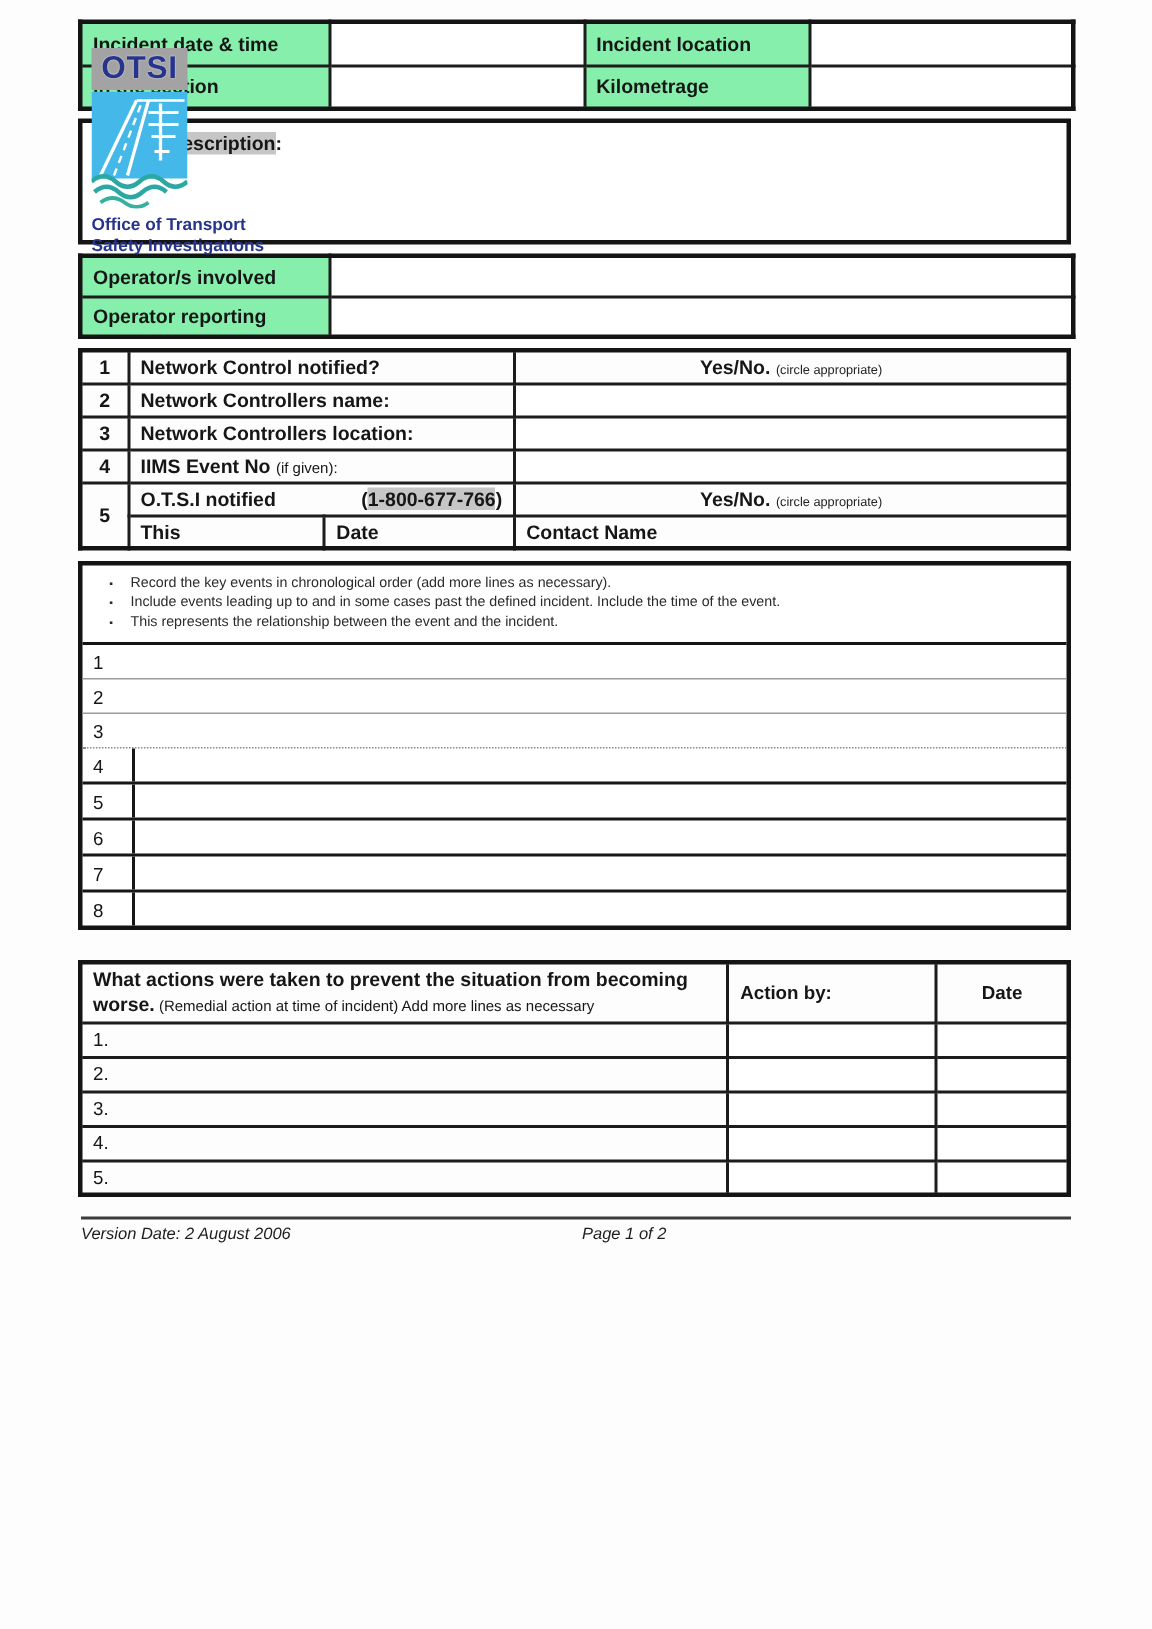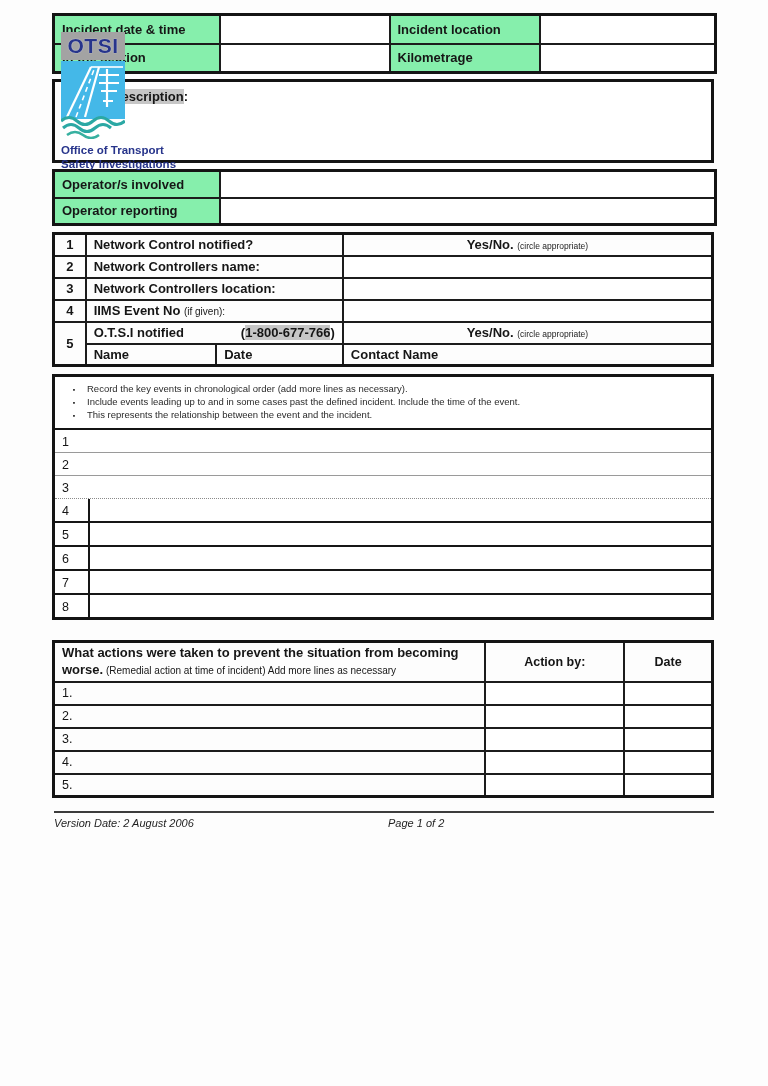--- a/index.html
+++ b/index.html
@@ -81,21 +81,21 @@
   .sep-gray{border-top:1px solid #9a9a9a;}
   .sep-dot{border-top:1px dotted #8a8a8a;}
   .sep-black{border-top:2px solid #161616;}
   .divided .fline{border-left:2px solid #161616;}
   
   .actions{margin-top:20px;}
   .actions td{height:23px;font-size:12.5px;}
   .act-head{font-size:12.5px;line-height:1.3;padding:4px 7px;}
   .act-head .bold{font-weight:bold;font-size:13px;}
   .act-head .note2{font-size:10px;}
-  .colhead{font-weight:bold;font-size:13px;text-align:center;}
+  .colhead{font-weight:bold;font-size:13px;}
   td.datecol{text-align:center;}
   tr.dotted td{border-top:1px dotted #999;}
   
   .footer{
     margin:13px 0 0 54px;width:660px;border-top:2px solid #3c3c3c;
     padding-top:4px;display:flex;
     font-style:italic;font-size:11px;color:#1e1e1e;
   }
   .f-version{display:inline-block;width:334px;}
 </style>
@@ -215,21 +215,21 @@
       <td colspan="2">
         <span class="lblrow">O.T.S.I notified</span>
         <span class="phone-wrap"><span>(</span><span class="hl">1-800-677-766</span><span>)</span></span>
       </td>
       <td class="ans">
         <span class="ansmain">Yes/No.</span>
         <span class="note">(circle appropriate)</span>
       </td>
     </tr>
     <tr>
-      <td class="lblrow">Name</td>
+      <td class="lblrow">This</td>
       <td class="lblrow">Date</td>
       <td class="lblrow">Contact Name</td>
     </tr>
   </tbody>
     </table>
 
   <div class="facts">
     <div class="facts-head">
       <div class="facts-bullets">
         <div class="b-row">

